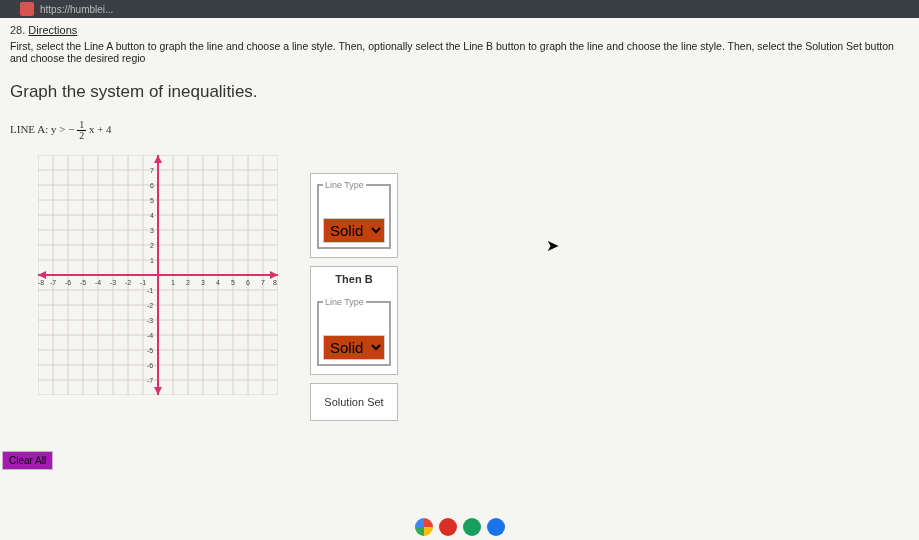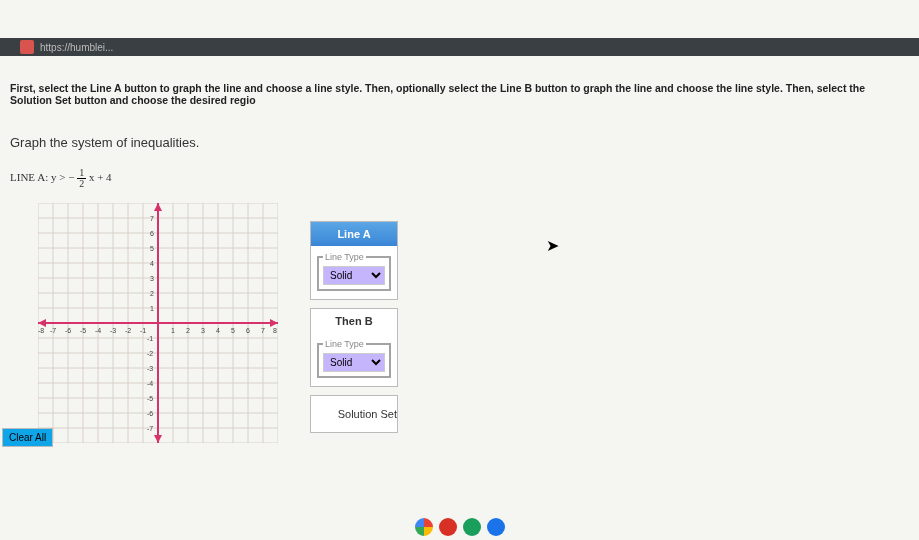--- a/index.html
+++ b/index.html
@@ -14,46 +14,44 @@
     color: #333;
   }
   .browser-bar {
     height: 18px;
     background: #3a3f44;
     display: flex;
     align-items: center;
     padding-left: 20px;
     color: #bbb;
     font-size: 10px;
-    margin-top: 38px;
   }
   .app-icon {
     width: 14px; height: 14px;
     background: #d9534f;
     margin-right: 6px;
     border-radius: 2px;
   }
   .content {
     padding: 6px 10px 0 10px;
   }
   .qnum { font-size: 11px; }
   .directions-link {
     text-decoration: underline;
     color: #222;
     cursor: pointer;
   }
   .dirtext {
-    margin-top: 20px;
+    margin-top: 4px;
     font-size: 10.5px;
     color: #222;
-    font-weight: bold;
   }
   .subhead {
-    margin-top: 29px;
-    font-size: 13px;
+    margin-top: 18px;
+    font-size: 17px;
   }
   .lineeq {
     margin-top: 18px;
     font-size: 11px;
     font-family: Liberation Serif, serif;
   }
   .lineeq .frac {
     display: inline-block;
     vertical-align: middle;
     text-align: center;
@@ -103,35 +101,36 @@
     border: 2px solid #a3a3a3;
     padding: 4px 4px 4px 4px;
   }
   .panel legend {
     font-size: 9px;
     color: #888;
     padding: 0 2px;
   }
   .panel select {
     width: 100%;
-    font-size: 10px;
+    font-size: 15px;
     border: 1px solid #ccc;
     padding: 2px;
-    background:#c4b5fd;
-  }
-  .panel.simple { padding: 12px 0; text-align:right; font-size:11px; }
+    background:#c2410c;
+    margin-top:24px;
+  }
+  .panel.simple { padding: 12px 0; text-align:center; font-size:11px; }
   
   .clear-all {
     position: absolute;
     left: 2px;
-    top: 428px;
+    top: 451px;
     font-size: 10px;
     padding: 3px 6px;
     border: 1px solid #bbb;
-    background: #0ea5e9;
+    background: #a21caf;
     cursor: pointer;
   }
   
   .cursor {
     position: absolute;
     left: 546px;
     top: 236px;
     font-size: 16px;
     color: #000;
     pointer-events: none;
@@ -154,20 +153,24 @@
 </head>
 <body>
 
 <div class="browser-bar">
   <div class="app-icon"></div>
   <span>https://humblei...</span>
 </div>
 
 <div class="content">
 
+  <div>
+    <span class="qnum">28.</span>
+    <span class="directions-link">Directions</span>
+  </div>
   <div class="dirtext">First, select the Line A button to graph the line and choose a line style. Then, optionally select the Line B button to graph the line and choose the line style. Then, select the Solution Set button and choose the desired regio</div>
 
   <div class="subhead">Graph the system of inequalities.</div>
 
   <div class="lineeq">
     <span>LINE A:</span>
     <span>y &gt;</span>
     <span>−</span>
     <span class="frac">
       <span class="top">1</span>
@@ -261,21 +264,20 @@
             <text x="112" y="183">-4</text>
             <text x="112" y="198">-5</text>
             <text x="112" y="213">-6</text>
             <text x="112" y="228">-7</text>
         </g>
       </svg>
     </div>
 
     <div class="panels">
       <div class="panel active">
-        <div class="title">Line A</div>
         <div class="body">
           <fieldset>
             <legend>Line Type</legend>
             <select>
               <option>Solid</option>
             </select>
           </fieldset>
         </div>
       </div>
 

